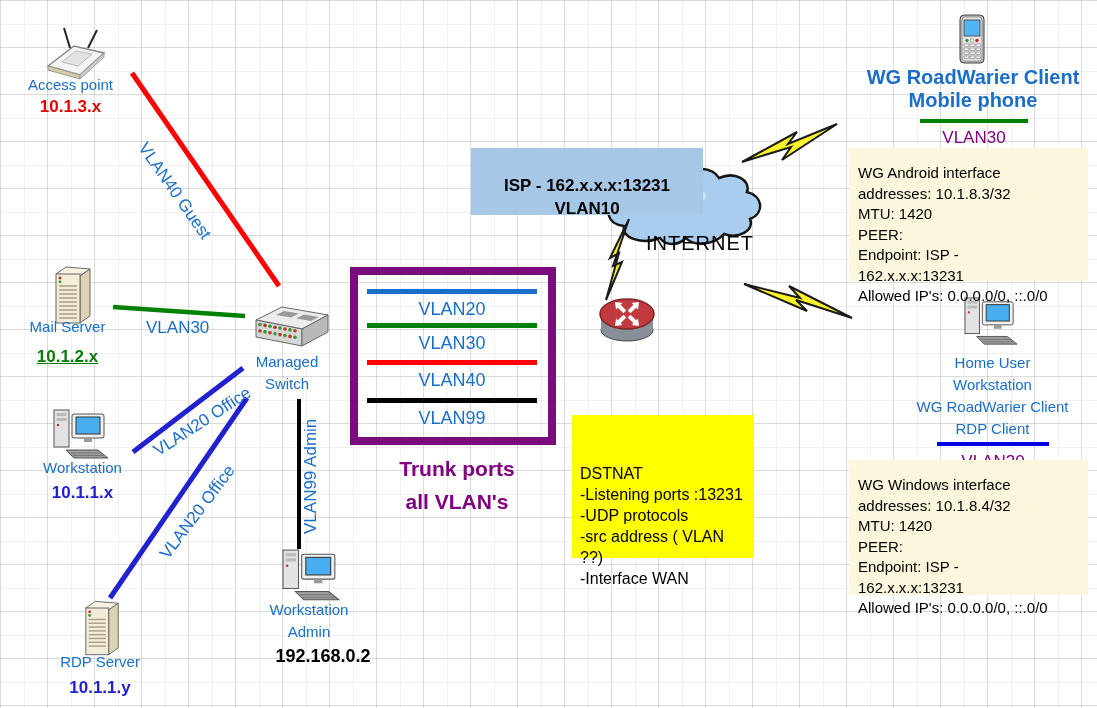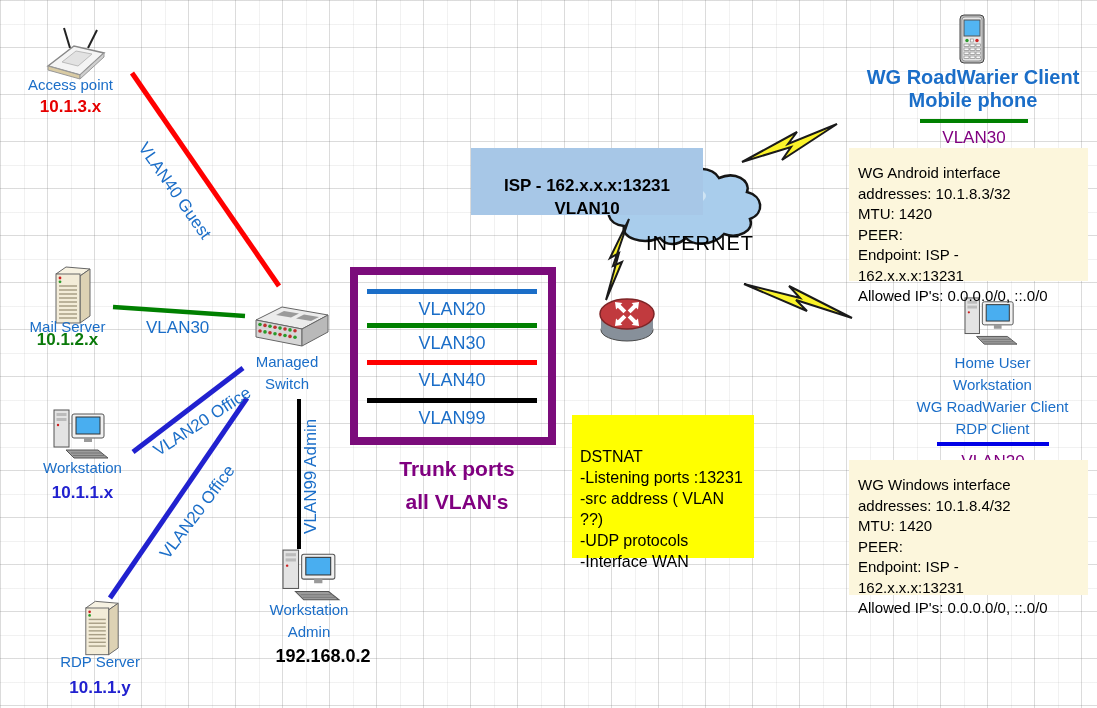--- a/index.html
+++ b/index.html
@@ -20,21 +20,21 @@
   .ip-red{color:#E60000;}
   .ip-green{color:#0B7A0B;}
   .ip-blue{color:#2121CF;}
   .ip-black{color:#000000;font-size:18px;}
   .linklbl{color:#1B6EC8;font-size:17px;white-space:nowrap;transform-origin:0 0;}
   .vlan-purple{color:#800080;font-size:17px;}
   .bigblue{color:#1B6EC8;font-weight:bold;font-size:20px;line-height:23px;}
   .underline-bar{height:4px;}
   .isp-box{background:#A7C7E7;color:#000;font-weight:bold;font-size:17px;line-height:23px;text-align:center;padding-top:26px;box-sizing:border-box;}
   .note{background:#FCF6DC;color:#000;font-size:15px;line-height:20.5px;padding:15px 22px 0 9px;box-sizing:border-box;}
-  .dstnat{background:#FFFF00;color:#000;font-size:16px;line-height:21px;padding:31px 4px 0 8px;box-sizing:border-box;}
+  .dstnat{background:#FFFF00;color:#000;font-size:16px;line-height:21px;padding:48px 4px 0 8px;box-sizing:border-box;}
   .trunk-box{border:8px solid #7B0C7B;}
   .trunk-line{position:absolute;left:9px;width:170px;height:5px;}
   .trunk-lbl{position:absolute;left:0;width:188px;text-align:center;color:#1B6EC8;font-size:18px;}
   .trunk-caption{color:#800080;font-weight:bold;font-size:21px;line-height:33px;text-align:center;}
   .internet-lbl{color:#000;font-size:20px;letter-spacing:1px;white-space:nowrap;}
 </style>
 </head>
 <body>
 
 <div class="canvas">
@@ -209,21 +209,21 @@
       <rect x="5" y="42" width="5" height="2.6"></rect>
         <rect x="11" y="42" width="5" height="2.6"></rect>
         <rect x="17" y="42" width="4.5" height="2.6"></rect>
     </g>
   </svg>
 
   <div class="abs lbl center" style="left:8px;top:74px;width:125px;">Access point</div>
   <div class="abs ip ip-red center" style="left:8px;top:97px;width:125px;">10.1.3.x</div>
 
   <div class="abs lbl center" style="left:10px;top:316px;width:115px;">Mail Server</div>
-  <div class="abs ip ip-green center" style="left:10px;top:330px;width:115px;">10.1.2.x</div>
+  <div class="abs ip ip-green center" style="left:10px;top:347px;width:115px;text-decoration:underline;">10.1.2.x</div>
 
   <div class="abs lbl center" style="left:20px;top:457px;width:125px;">Workstation</div>
   <div class="abs ip ip-blue center" style="left:20px;top:483px;width:125px;">10.1.1.x</div>
 
   <div class="abs lbl center" style="left:40px;top:651px;width:120px;">RDP Server</div>
   <div class="abs ip ip-blue center" style="left:40px;top:678px;width:120px;">10.1.1.y</div>
 
   <div class="abs lbl center" style="left:237px;top:351px;width:100px;">
     <div>Managed</div>
     <div>Switch</div>
@@ -258,22 +258,22 @@
 
   <div class="abs isp-box" style="left:471px;top:148px;width:232px;height:67px;">
     <div>ISP - 162.x.x.x:13231</div>
     <div>VLAN10</div>
   </div>
   <div class="abs internet-lbl" style="left:646px;top:232px;">INTERNET</div>
 
   <div class="abs dstnat" style="left:572px;top:415px;width:182px;height:143px;">
     <div>DSTNAT</div>
     <div>-Listening ports :13231</div>
+    <div>-UDP protocols</div>
     <div>-src address ( VLAN ??)</div>
-    <div>-UDP protocols</div>
     <div>-Interface WAN</div>
   </div>
 
   <div class="abs bigblue center" style="left:848px;top:66px;width:250px;">
     <div>WG RoadWarier Client</div>
     <div>Mobile phone</div>
   </div>
   <div class="abs underline-bar" style="left:920px;top:119px;width:108px;background:#008000;"></div>
   <div class="abs vlan-purple center" style="left:920px;top:128px;width:108px;">VLAN30</div>
   <div class="abs note" style="left:849px;top:148px;width:239px;height:133px;">

